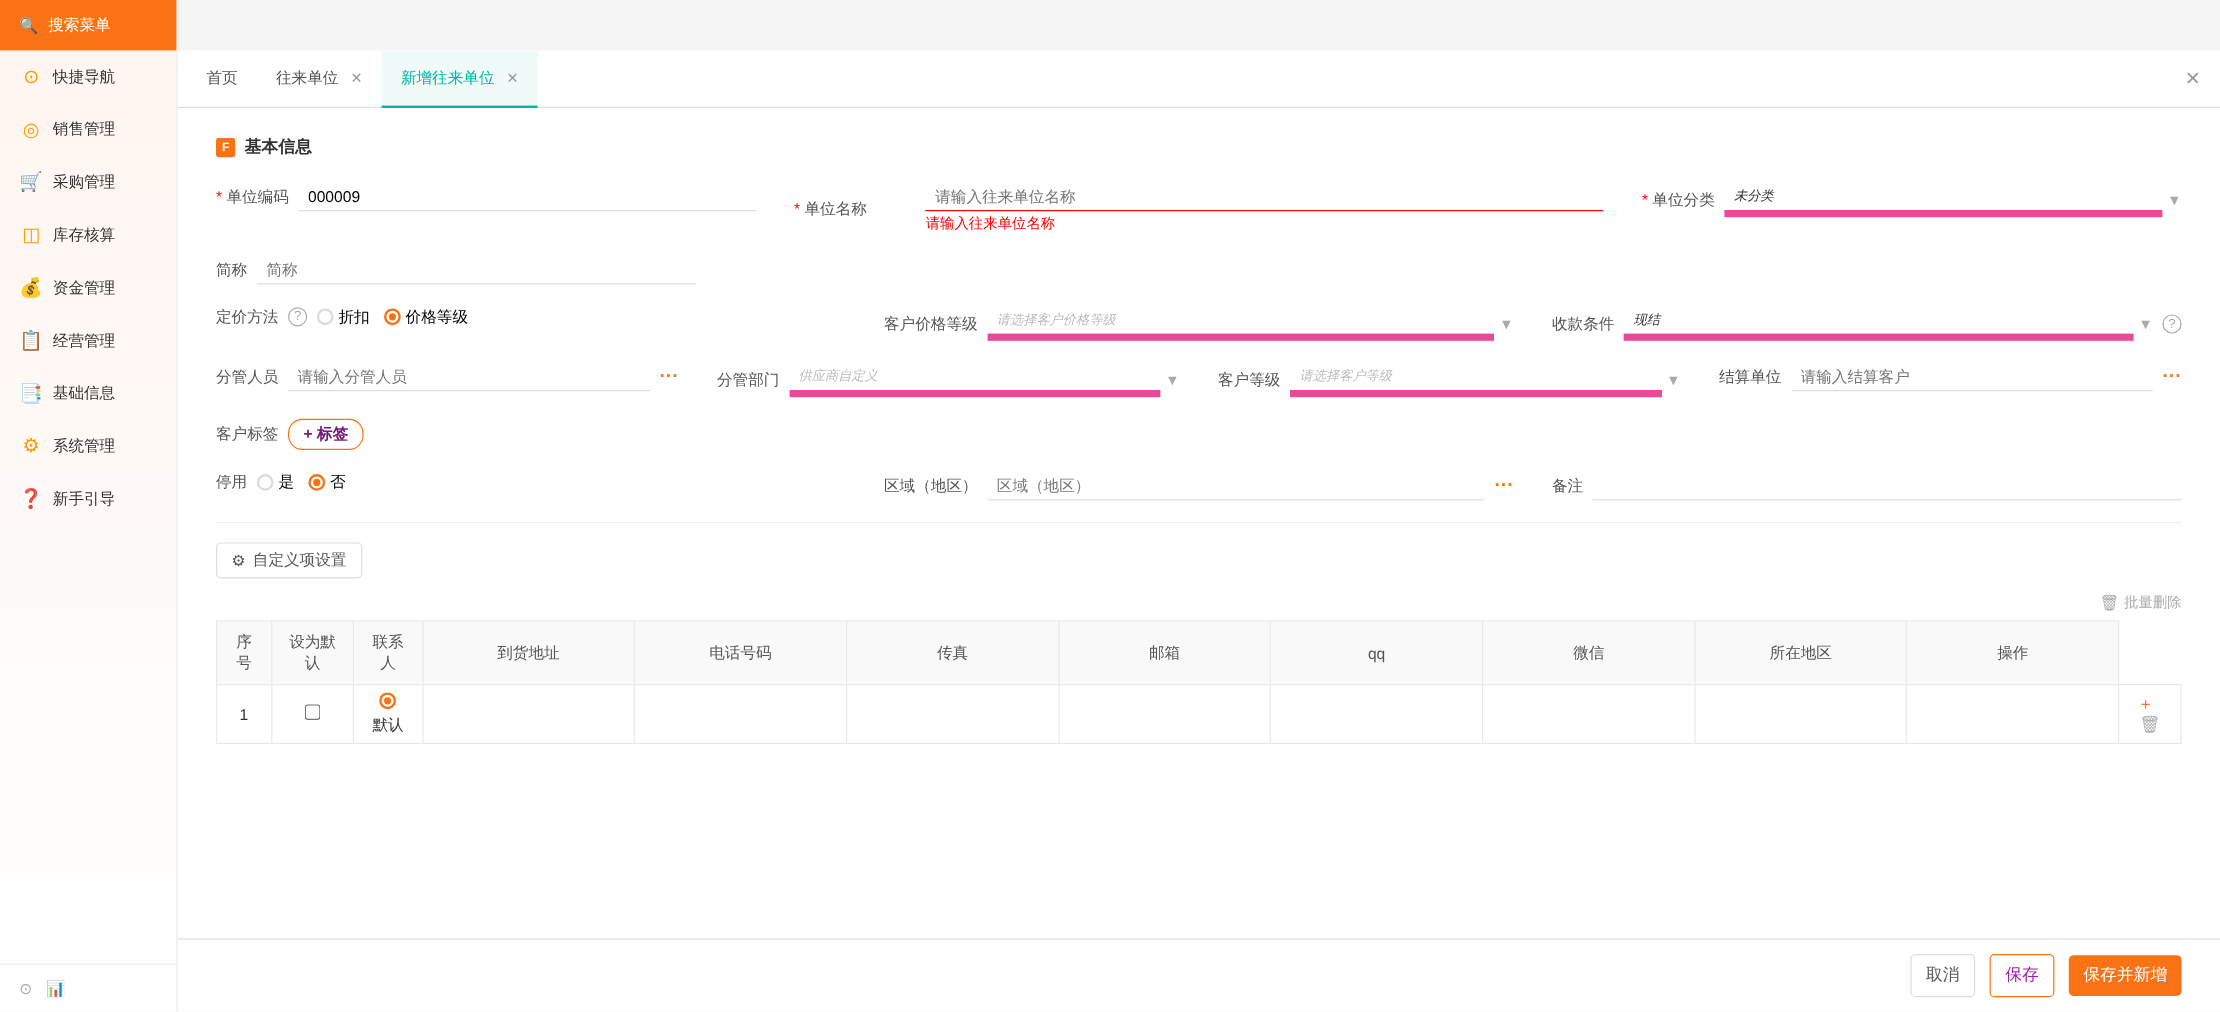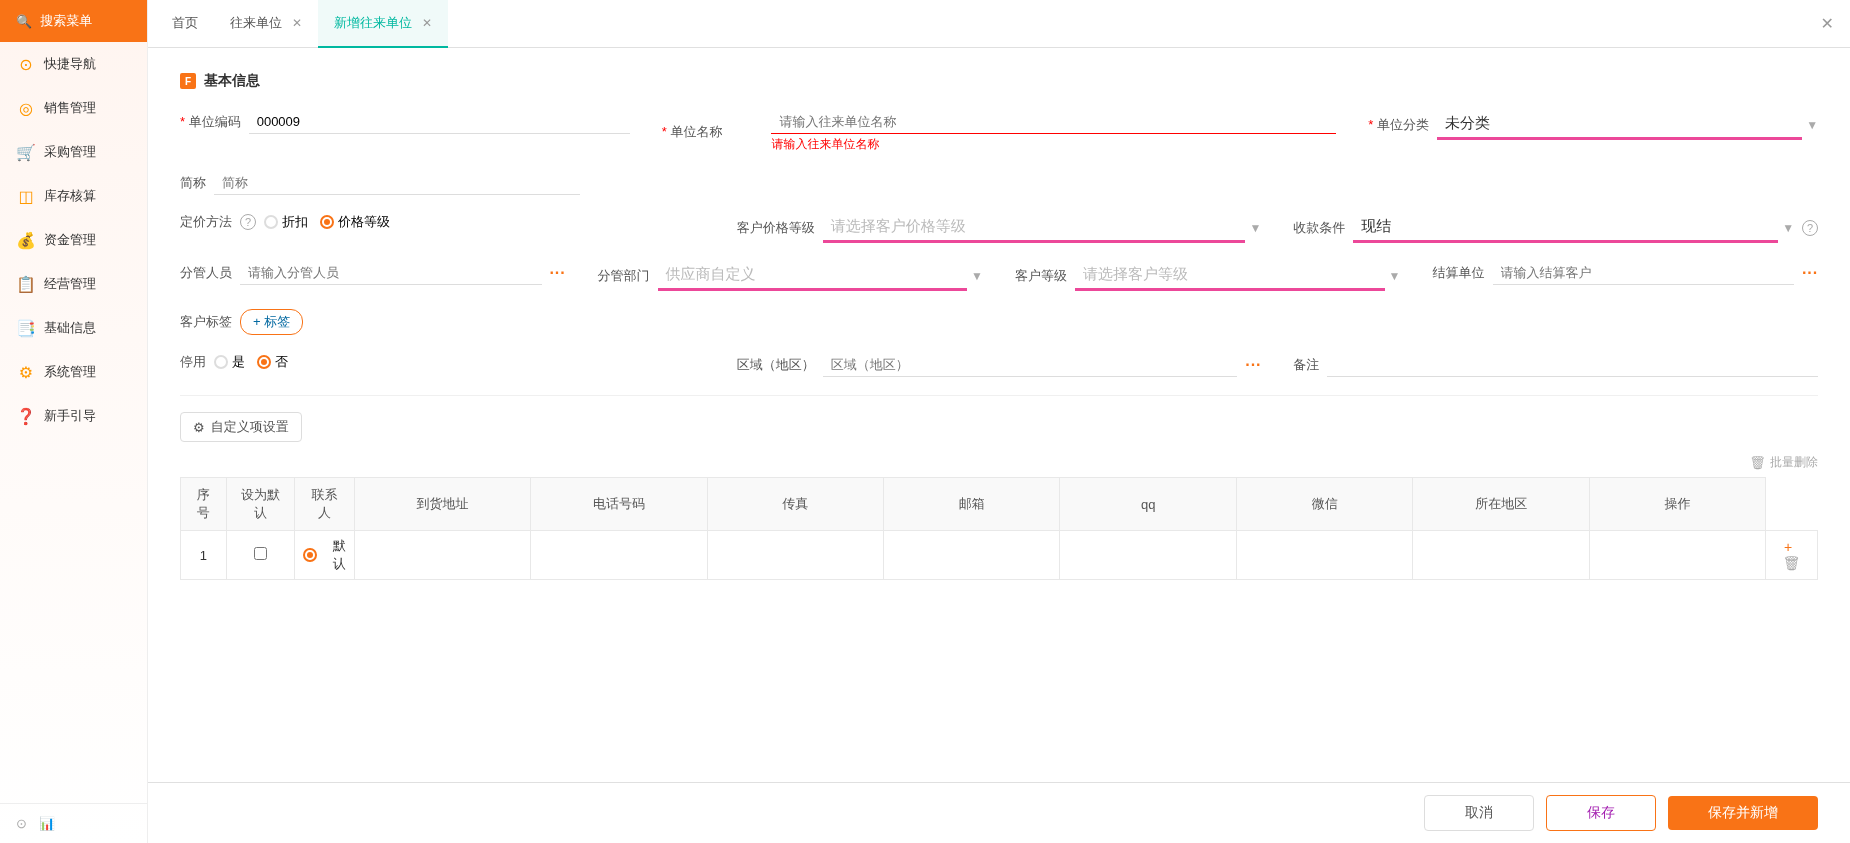--- a/index.html
+++ b/index.html
@@ -53,20 +53,21 @@
 
     
     .tabbar {
       background: #fff;
       display: flex;
       align-items: center;
       border-bottom: 1px solid #e0e0e0;
       height: 48px;
       padding: 3px 8px;
       gap: 0;
+      margin-top: 42px;
     }
     .tab {
       display: flex;
       align-items: center;
       padding: 0 16px;
       height: 48px;
       font-size: 13px;
       cursor: pointer;
       color: #555;
       border-bottom: 2px solid transparent;
@@ -184,24 +185,25 @@
     }
     .form-select {
       display: flex;
       align-items: center;
       gap: 4px;
       flex: 1;
       cursor: pointer;
     }
     .form-select-value {
       flex: 1;
-      border-bottom: 3px solid #ec4899;
+      border-bottom: 6px solid #ec4899;
       padding: 4px 8px;
-      font-size: 15px;
+      font-size: 11px;
       color: #333;
+      font-style: italic;
     }
     .form-select-placeholder {
       color: #bbb;
     }
     .chevron { color: #aaa; font-size: 12px; }
     .ellipsis-btn {
       color: #f97316;
       cursor: pointer;
       font-size: 16px;
       font-weight: bold;
@@ -227,26 +229,27 @@
       display: flex; align-items: center; justify-content: center;
       font-size: 11px;
       color: #aaa;
       cursor: pointer;
     }
     .tag-btn {
       display: flex;
       align-items: center;
       gap: 4px;
       border: 1px solid #f97316;
-      color: #0369a1;
+      color: #701a75;
       border-radius: 12px;
       padding: 3px 12px;
       cursor: pointer;
       font-size: 13px;
       background: #fff;
+      font-weight: bold;
     }
 
     
     .divider { border: none; border-top: 1px solid #f0f0f0; margin: 8px 0 16px 0; }
 
     
     .custom-settings-btn {
       display: flex;
       align-items: center;
       gap: 6px;
@@ -299,21 +302,21 @@
     .footer {
       display: flex;
       justify-content: flex-end;
       align-items: center;
       gap: 12px;
       padding: 12px 32px;
       border-top: 1px solid #e0e0e0;
       background: #fff;
     }
     .btn {
-      padding: 8px 40px;
+      padding: 8px 12px;
       border-radius: 4px;
       font-size: 14px;
       cursor: pointer;
       border: 1px solid #ddd;
     }
     .btn-default { background: #fff; color: #555; border-color: #ddd; }
     .btn-primary { background: #fff; color: #a21caf; border-color: #f97316; }
     .btn-orange { background: #f97316; color: #fff; border: none; }
 
     .input-wrapper { display: flex; flex-direction: column; flex: 1; margin-left: 41px; }
@@ -551,21 +554,21 @@
           <th>微信</th>
           <th>所在地区</th>
           <th>操作</th>
         </tr>
       </thead>
       <tbody>
         <tr>
           <td>1</td>
           <td><input type="checkbox" style=""></td>
           <td>
-            <label class="radio-item" style="justify-content:center;">
+            <label class="radio-item" style="justify-content:center;flex-direction:column;">
               <div class="radio-circle checked">
                 <div class="radio-dot"></div>
               </div>
               <span>默认</span>
             </label>
           </td>
           <td><input style="border: none; outline: none; width: 100%;" type="text"></td>
           <td><input style="border: none; outline: none; width: 100%;" type="text"></td>
           <td><input style="border: none; outline: none; width: 100%;" type="text"></td>
           <td><input style="border: none; outline: none; width: 100%;" type="text"></td>

